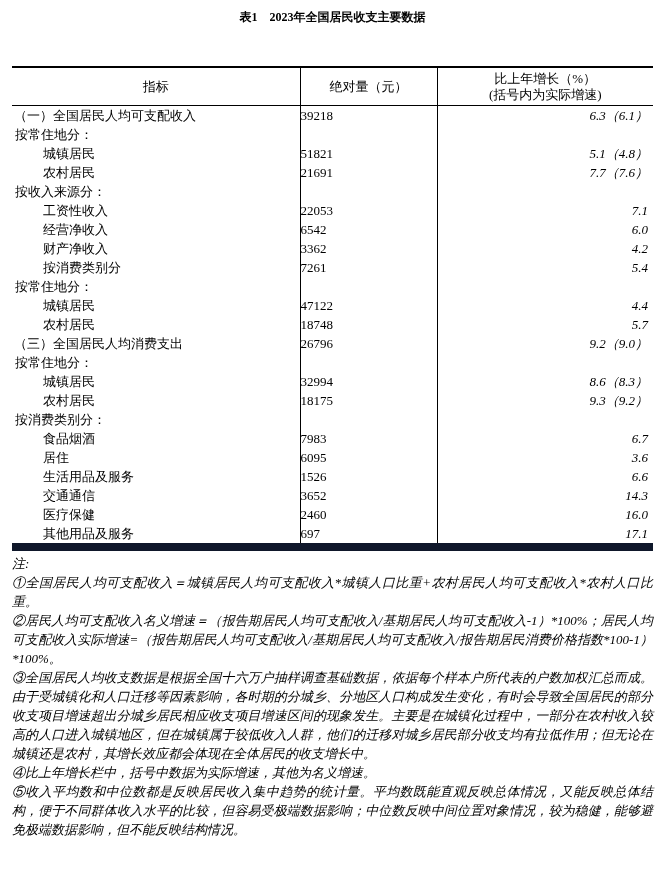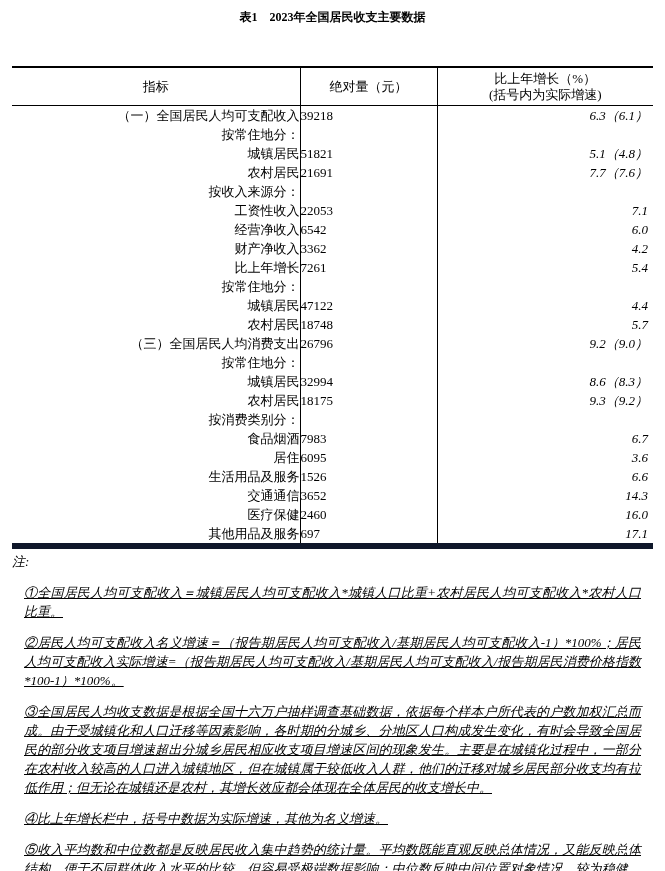--- a/index.html
+++ b/index.html
@@ -24,21 +24,21 @@
     line-height: 20px;
     font-weight: bold;
     color: #000000;
   }
   table.stats-table {
     border-collapse: collapse;
     table-layout: fixed;
     width: 641px;
     margin: 39px 12px 0 12px;
     border-top: 2px solid #000000;
-    border-bottom: 6px solid #0f172a;
+    border-bottom: 8px solid #0f172a;
   }
   .stats-table th, .stats-table td {
     font-size: 13px;
     font-weight: normal;
     color: #000000;
     padding: 0;
     overflow: hidden;
     white-space: nowrap;
   }
   .stats-table thead th {
@@ -48,21 +48,21 @@
     border-bottom: 1px solid #000000;
     line-height: 16px;
   }
   .stats-table .v-sep {
     border-left: 1px solid #000000;
   }
   .stats-table tbody td {
     height: 19px;
     line-height: 19px;
   }
-  td.cell-label { text-align: right; }
+  td.cell-label { text-align: left; }
   td.cell-label.lbl-section  { padding-left: 2px; }
   td.cell-label.lbl-category { padding-left: 3px; }
   td.cell-label.lbl-item     { padding-left: 31px; margin-top: 28px; }
   td.cell-value {
     text-align: left;
     padding-right: 16px;
   }
   td.cell-growth {
     text-align: right;
     padding-right: 5px;
@@ -72,24 +72,23 @@
     margin: 3px 12px 0 12px;
     font-size: 13px;
     line-height: 19px;
     font-style: italic;
     color: #000000;
   }
   .notes .note-label {
     font-style: italic;
   }
   .notes p {
-    margin: 12px;
+    margin: 0;
     text-align: justify;
     text-justify: inter-ideograph;
-    text-decoration: underline;
   }
 </style>
 </head>
 <body>
 
 <div class="page">
 
   <h1 class="doc-title">表1　2023年全国居民收支主要数据</h1>
 
   <table class="stats-table">
@@ -143,21 +142,21 @@
           <td class="cell-label lbl-item">经营净收入</td>
           <td class="cell-value v-sep">6542</td>
           <td class="cell-growth v-sep">6.0</td>
         </tr>
         <tr>
           <td class="cell-label lbl-item">财产净收入</td>
           <td class="cell-value v-sep">3362</td>
           <td class="cell-growth v-sep">4.2</td>
         </tr>
         <tr>
-          <td class="cell-label lbl-item">比上年增长</td>
+          <td class="cell-label lbl-item">按消费类别分</td>
           <td class="cell-value v-sep">7261</td>
           <td class="cell-growth v-sep">5.4</td>
         </tr>
         <tr>
           <td class="cell-label lbl-category">按常住地分：</td>
           <td class="cell-value v-sep"></td>
           <td class="cell-growth v-sep"></td>
         </tr>
         <tr>
           <td class="cell-label lbl-item">城镇居民</td>

